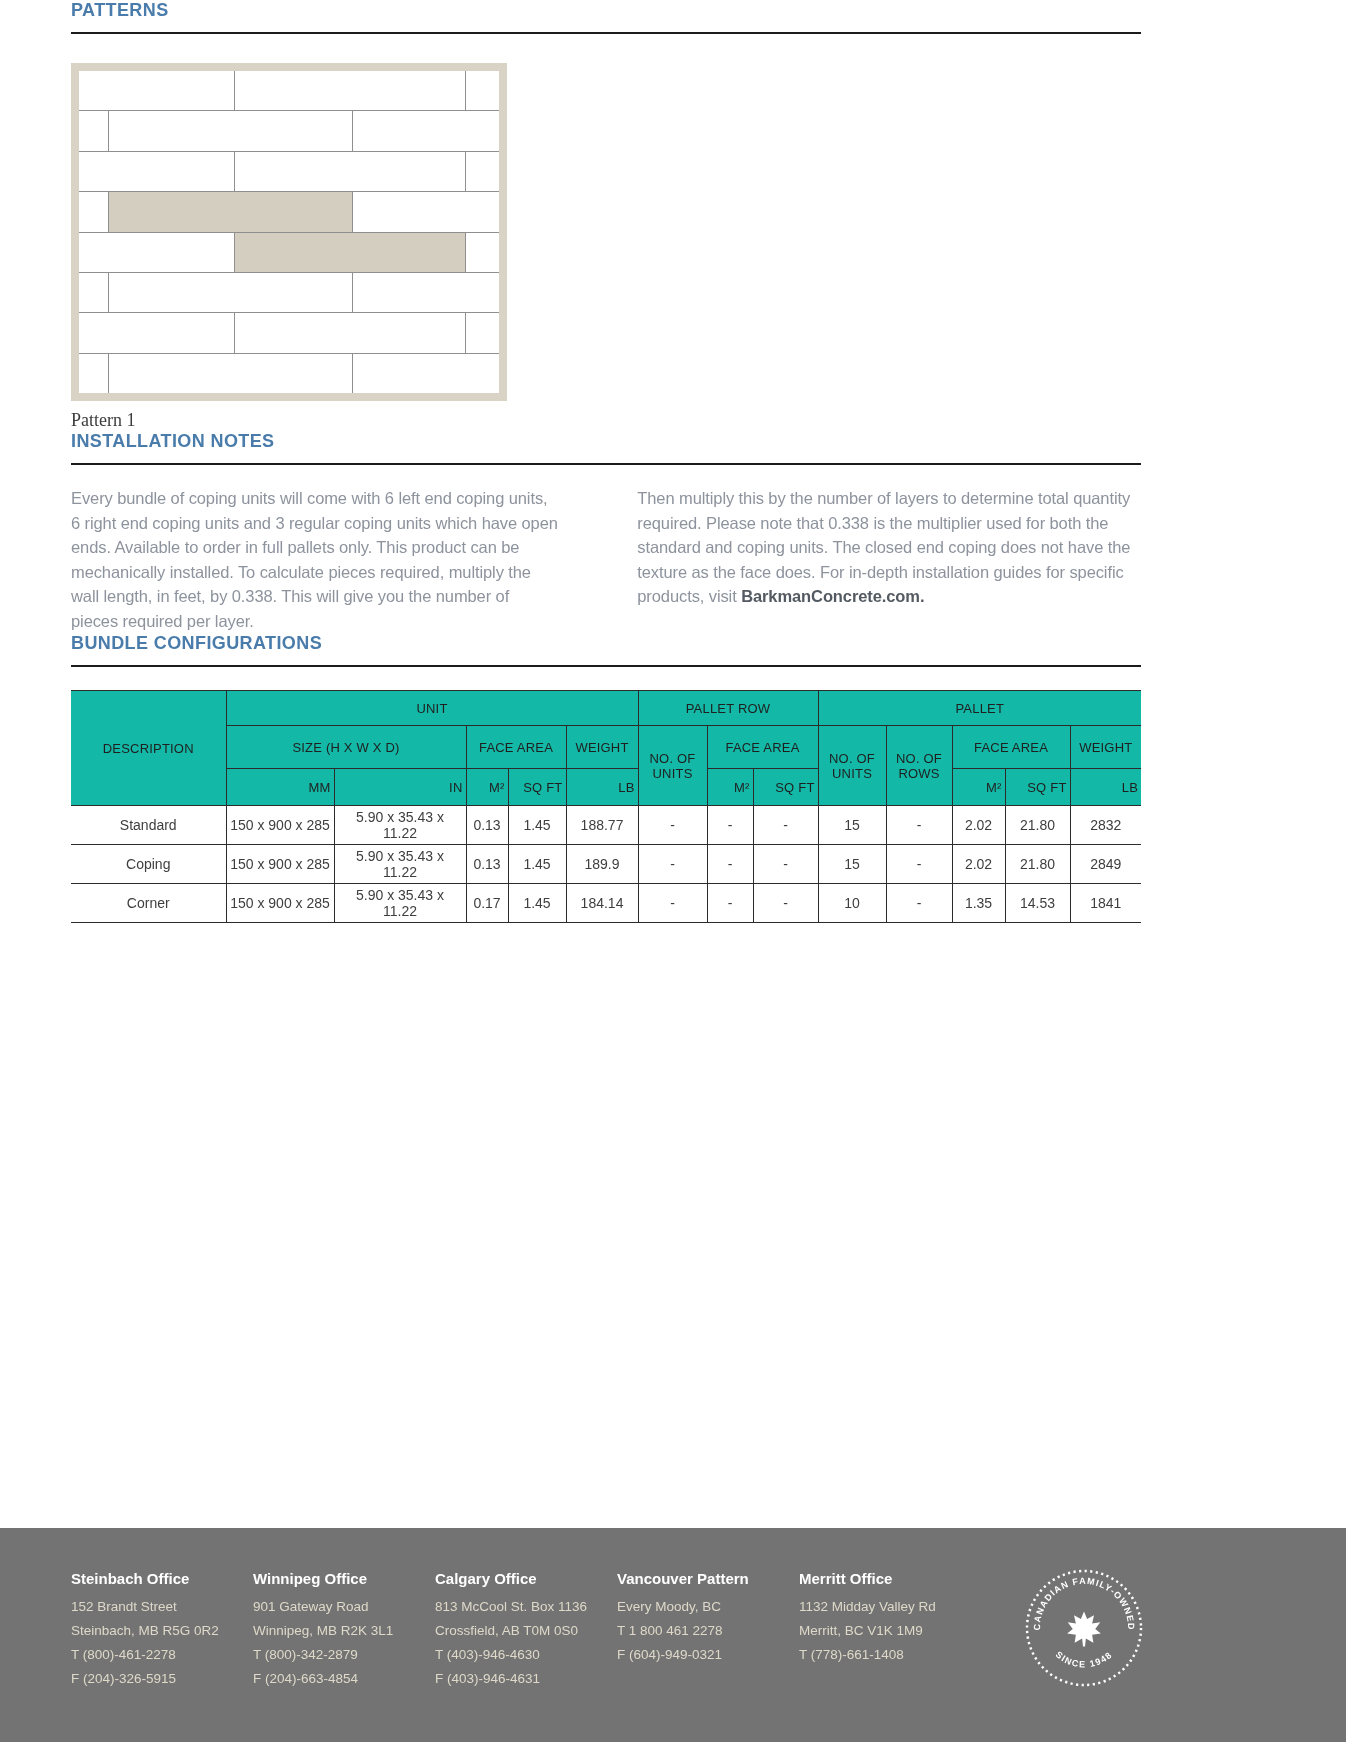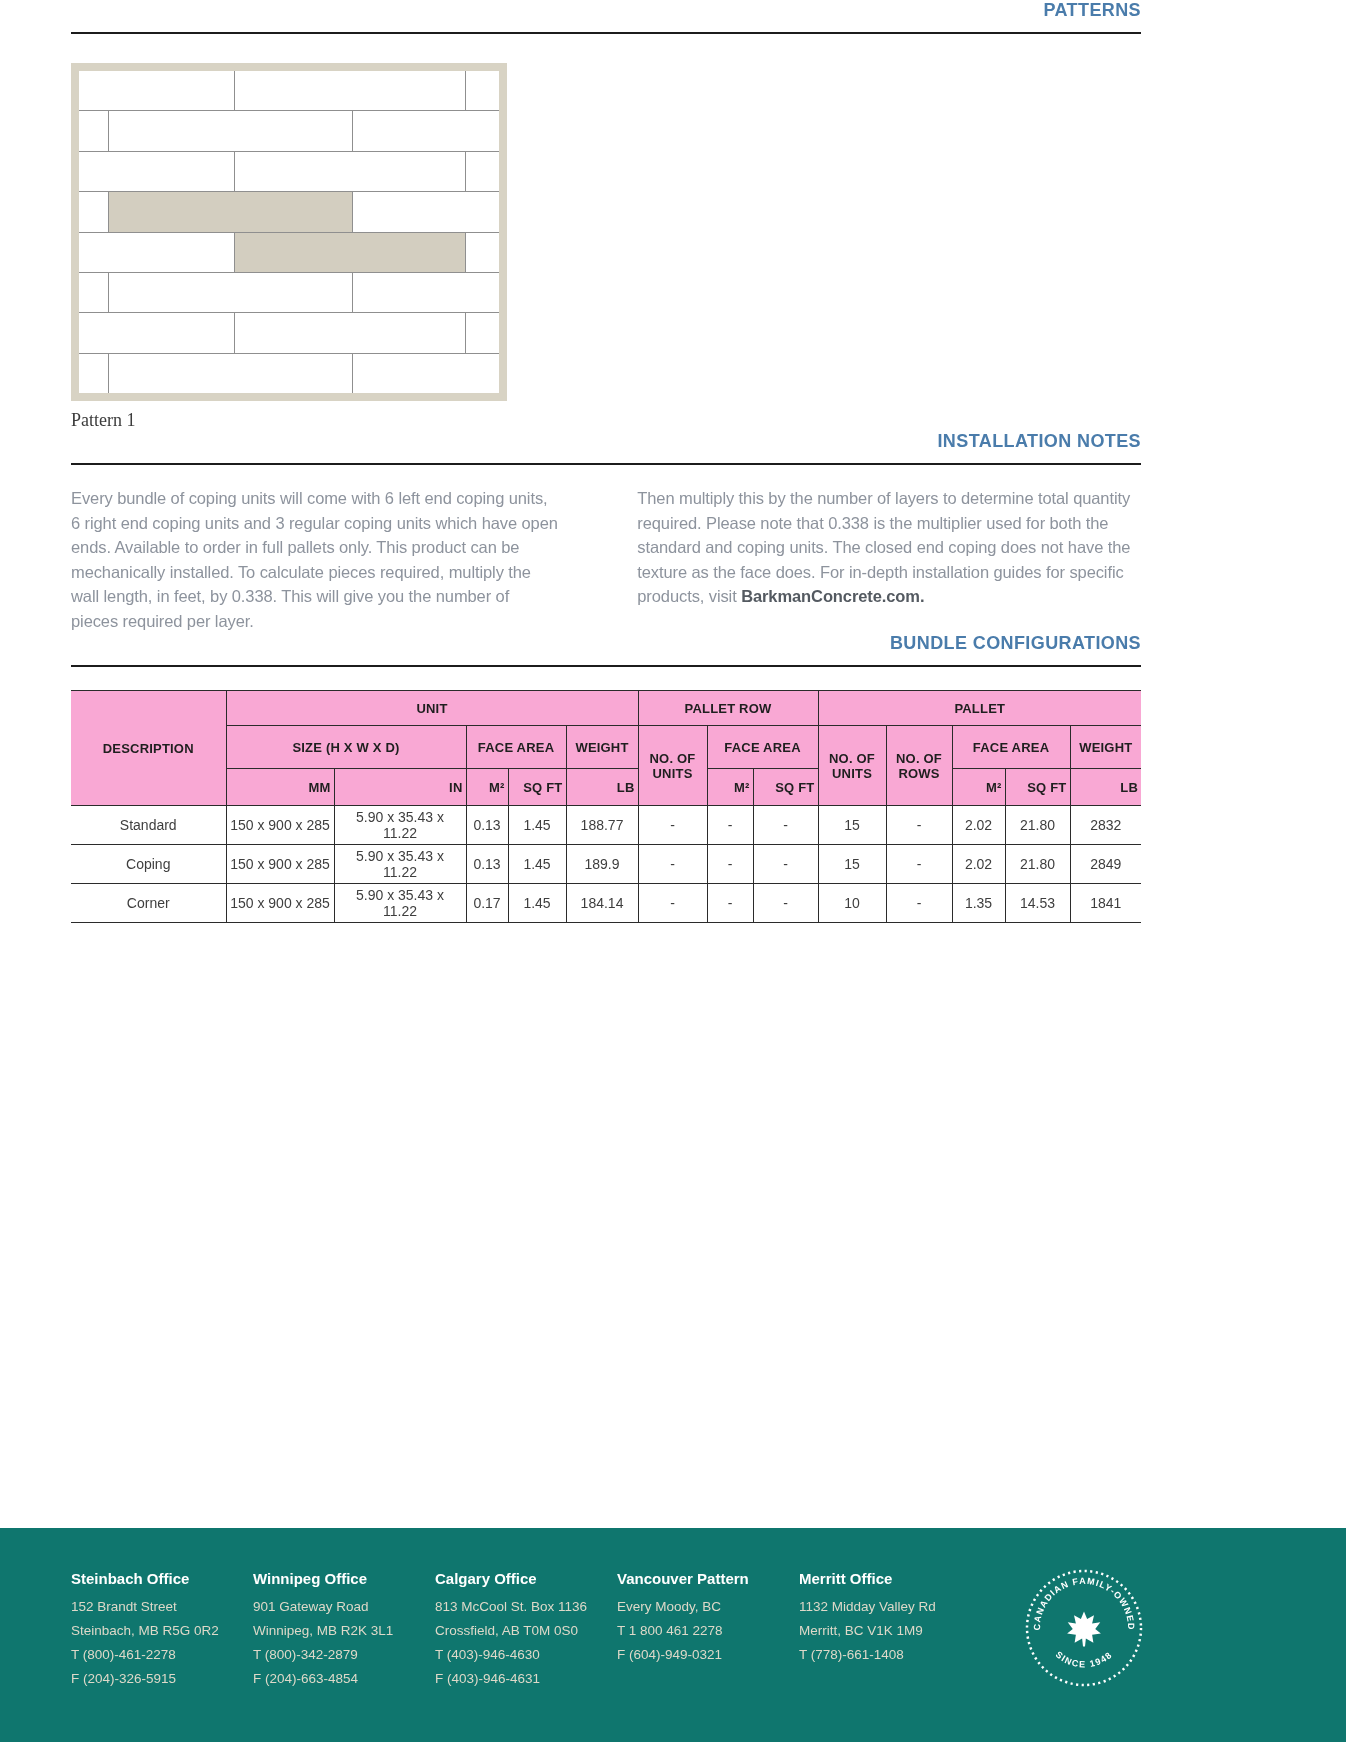--- a/index.html
+++ b/index.html
@@ -2,21 +2,21 @@
 <html><head>
 <meta charset="utf-8">
 <style>
   html,body{margin:0;padding:0;background:#ffffff;}
   body{width:1346px;height:1742px;font-family:"Liberation Sans",sans-serif;-webkit-font-smoothing:antialiased;}
   .page{position:relative;width:1346px;height:1742px;background:#ffffff;overflow:hidden;}
   .content{position:absolute;left:71px;top:0;width:1070px;}
 
   h2.sec-heading{
     margin:0;color:#4a7cab;font-size:18px;font-weight:bold;
-    letter-spacing:0.4px;line-height:1.2;text-align:right;
+    letter-spacing:0.4px;line-height:1.2;
   }
   .rule{height:2.5px;background:#1c1c1c;margin-top:10px;}
 
   
   .pattern-heading{margin-top:58px;}
   .pattern-frame{
     margin-top:29px;width:420px;height:322px;
     border:8px solid #d8d3c4;background:#ffffff;
     display:flex;flex-direction:column;
   }
@@ -46,34 +46,34 @@
   table.bundle-table{
     border-collapse:collapse;margin-top:23px;width:1070px;table-layout:fixed;
   }
   .bundle-table th,.bundle-table td{
     border:1px solid #2b2b2b;text-align:center;vertical-align:middle;
     padding:2px 3px;overflow:hidden;
   }
   .bundle-table tr > *:first-child{border-left:none;}
   .bundle-table tr > *:last-child{border-right:none;}
   .bundle-table thead th{
-    background:#f9a8d4;font-size:13px;font-weight:bold;color:#1f1f1f;
+    background:#14b8a6;font-size:13px;font-weight:normal;color:#1f1f1f;
     letter-spacing:0.2px;
   }
   .bundle-table thead tr.tier1 th{height:30px;}
   .bundle-table thead tr.tier2 th{height:38px;}
   .bundle-table thead tr.tier3 th{height:32px;text-align:right;}
   .bundle-table tbody td{
     background:#ffffff;font-size:14px;color:#3e3e3e;height:34px;
   }
 
   
   footer.page-footer{
     position:absolute;left:0;top:1528px;width:1346px;height:214px;
-    background:#0f766e;
+    background:#737373;
   }
   .footer-cols{position:absolute;left:71px;top:42px;display:flex;}
   .office{width:182px;padding-right:4px;box-sizing:border-box;}
   .office-name{color:#ffffff;font-weight:bold;font-size:15px;margin-bottom:8px;}
   .office-line{color:#ded9c9;font-size:13.5px;line-height:24px;}
   .badge{position:absolute;left:1022px;top:38px;width:124px;height:124px;}
   .badge text{fill:#ffffff;font-family:"Liberation Sans",sans-serif;font-weight:bold;}
 </style>
 </head>
 <body>

